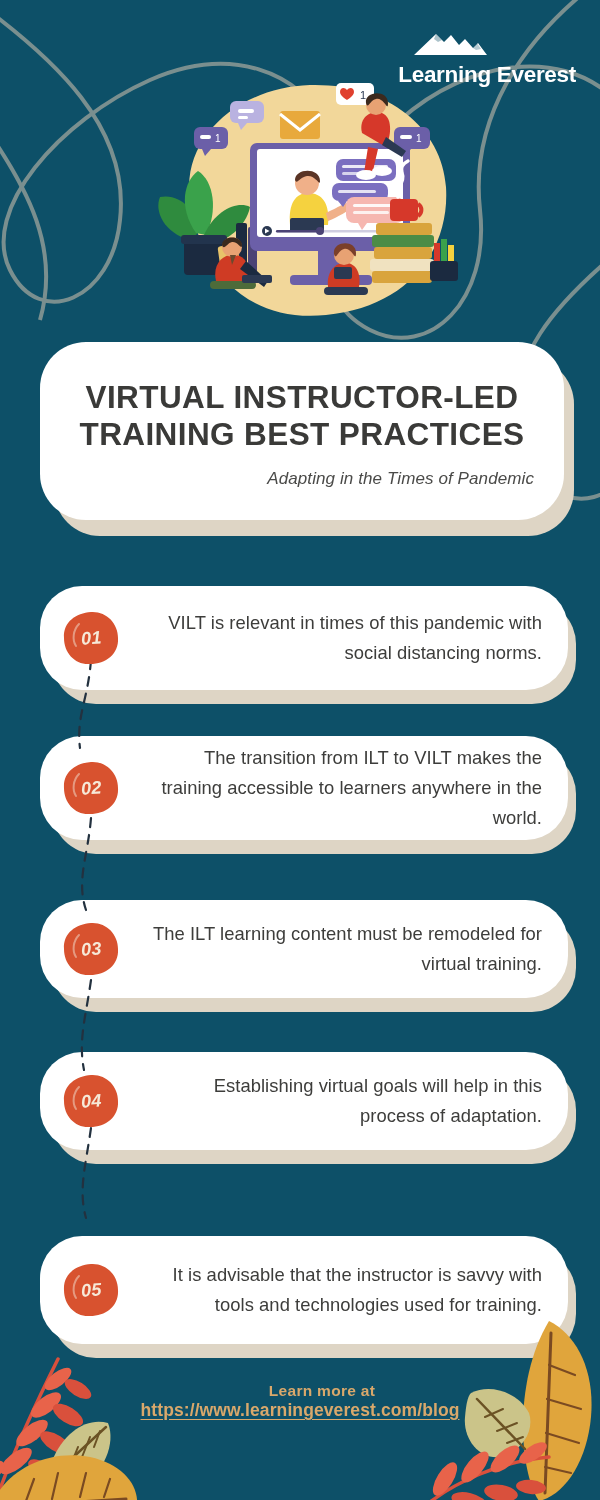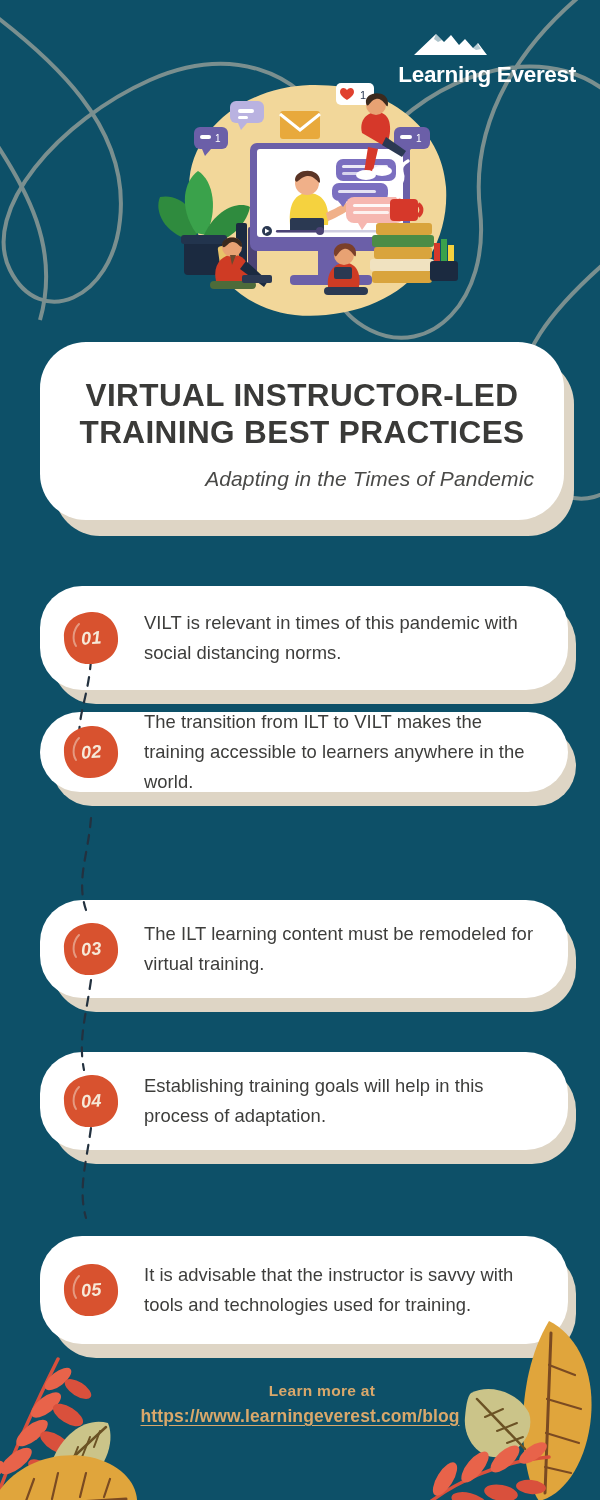--- a/index.html
+++ b/index.html
@@ -57,30 +57,30 @@
     align-items:flex-end; justify-content:center;
     padding:10px 30px 4px;
   }
   .main-title {
     color:#3a3a38; font-size:31.5px; font-weight:bold;
     letter-spacing:0.4px; line-height:1.16;
     text-align:center; text-transform:uppercase;
   }
   .subtitle {
     margin-top:17px;
-    color:#4a4a48; font-size:21px; font-style:italic;
+    color:#4a4a48; font-size:17px; font-style:italic;
     text-align:center; letter-spacing:0.1px;
   }
 
   
   .item-card { left:40px; width:528px; }
   .item-inner {
     position:relative; height:100%;
     display:flex; align-items:center;
-    padding-left:104px; padding-right:26px;
+    padding-left:104px; padding-right:26px;text-align:right;
   }
   .item-text {
     color:#3d3d3b; font-size:18.4px; line-height:1.62;
     letter-spacing:0.05px;
   }
   .badge {
     position:absolute; left:22px; top:50%;
     width:58px; height:56px; margin-top:-28px;
     display:flex; align-items:center; justify-content:center;
     z-index:4;
@@ -100,21 +100,21 @@
   .footer {
     position:absolute; left:0; top:1382px; width:600px;
     text-align:center; z-index:5;
   }
   .footer-lead {
     color:#d9a86b; font-size:15.5px; font-weight:bold;
     letter-spacing:0.3px;
     margin-left:44px;
   }
   .footer-link {
-    display:inline-block; margin-top:6px;
+    display:inline-block; 
     color:#d9a86b; font-size:17.5px; font-weight:bold;
     text-decoration:underline; text-underline-offset:3px;
     letter-spacing:0.1px;
   }
 
   
   .leaves-left  { position:absolute; left:-14px; bottom:-6px; width:215px; height:185px; }
   .leaves-right { position:absolute; right:-14px; bottom:-6px; width:215px; height:185px; }
 </style>
 </head>
@@ -298,21 +298,21 @@
     </div>
     <div class="badge">
       <svg viewBox="0 0 58 56">
         <path d="M29 2 C44 1, 56 13, 56 28 C57 44, 44 54, 28 54 C13 55, 2 43, 2 28 C1 12, 14 3, 29 2 Z" fill="#d8522f"></path>
         <path d="M14 36 C10 30, 11 20, 17 14" stroke="#f0d6c4" stroke-width="2" fill="none" opacity="0.55" stroke-linecap="round"></path>
       </svg>
       <span>01</span>
     </div>
   </div>
 
-  <div class="card-wrap item-card" style="top:712px; height:80px;">
+  <div class="card-wrap item-card" style="top:736px; height:104px;">
     <div class="card-shadow"></div>
     <div class="card">
       <div class="item-inner">
         <div class="item-text">The transition from ILT to VILT makes the training accessible to learners anywhere in the world.</div>
       </div>
     </div>
     <div class="badge">
       <svg viewBox="0 0 58 56">
         <path d="M29 2 C44 1, 56 13, 56 28 C57 44, 44 54, 28 54 C13 55, 2 43, 2 28 C1 12, 14 3, 29 2 Z" fill="#d8522f"></path>
         <path d="M14 36 C10 30, 11 20, 17 14" stroke="#f0d6c4" stroke-width="2" fill="none" opacity="0.55" stroke-linecap="round"></path>
@@ -334,21 +334,21 @@
         <path d="M14 36 C10 30, 11 20, 17 14" stroke="#f0d6c4" stroke-width="2" fill="none" opacity="0.55" stroke-linecap="round"></path>
       </svg>
       <span>03</span>
     </div>
   </div>
 
   <div class="card-wrap item-card" style="top:1052px; height:98px;">
     <div class="card-shadow"></div>
     <div class="card">
       <div class="item-inner">
-        <div class="item-text">Establishing training goals will help in this process of adaptation.</div>
+        <div class="item-text">Establishing virtual goals will help in this process of adaptation.</div>
       </div>
     </div>
     <div class="badge">
       <svg viewBox="0 0 58 56">
         <path d="M29 2 C44 1, 56 13, 56 28 C57 44, 44 54, 28 54 C13 55, 2 43, 2 28 C1 12, 14 3, 29 2 Z" fill="#d8522f"></path>
         <path d="M14 36 C10 30, 11 20, 17 14" stroke="#f0d6c4" stroke-width="2" fill="none" opacity="0.55" stroke-linecap="round"></path>
       </svg>
       <span>04</span>
     </div>
   </div>

